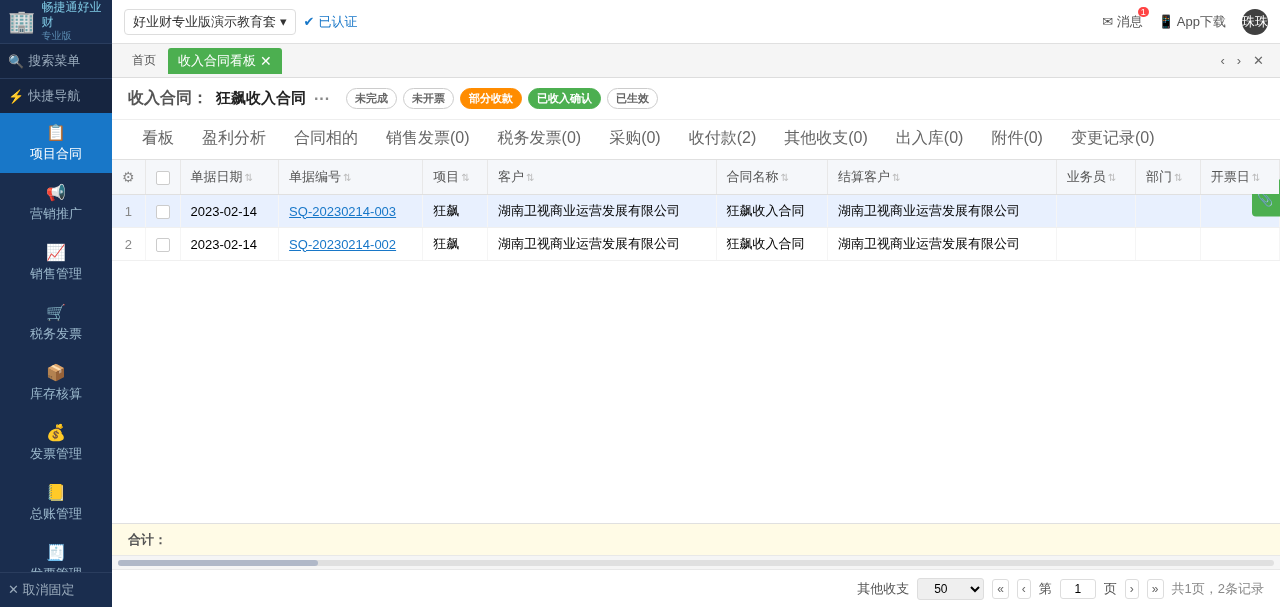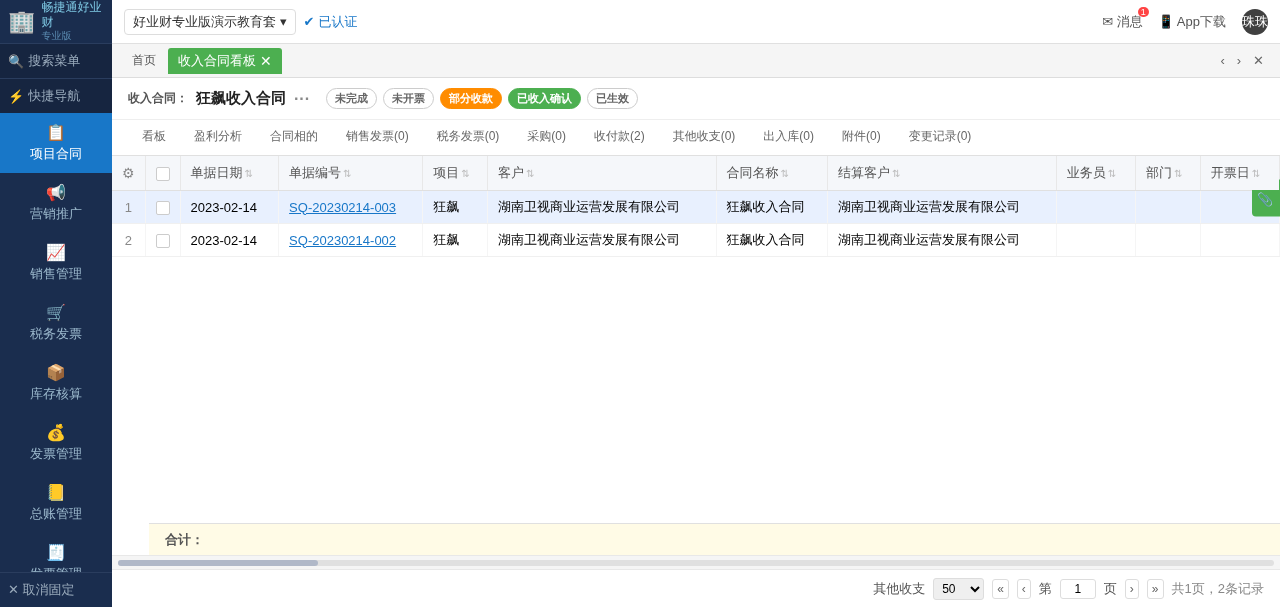--- a/index.html
+++ b/index.html
@@ -41,61 +41,61 @@
     .tab-close { cursor: pointer; font-size: 14px; }
     .tabbar-nav { margin-left: auto; display: flex; gap: 4px; }
     .tabbar-nav span { cursor: pointer; color: #666; padding: 2px 4px; }
 
     
     .content { flex: 1; background: #fff; overflow: hidden; display: flex; flex-direction: column; }
 
     
     .page-header { padding: 10px 16px; display: flex; align-items: center; justify-content: space-between; border-bottom: 1px solid #eee; }
     .page-title { font-size: 14px; font-weight: bold; color: #333; display: flex; align-items: center; gap: 8px; }
-    .page-title-main { font-size: 12px; color: #555; }
+    .page-title-main { font-size: 16px; color: #555; }
     .page-title-name { font-size: 15px; color: #222; font-weight: bold; }
     .status-buttons { display: flex; gap: 6px; align-items: center; }
     .status-btn { padding: 2px 8px; border: 1px solid #ccc; border-radius: 12px; font-size: 11px; cursor: pointer; background: #fff; color: #666; }
     .status-btn.partial { background: #ff8c00; color: #fff; border-color: #ff8c00; }
     .status-btn.confirmed { background: #4caf50; color: #fff; border-color: #4caf50; }
     .page-header-right { display: flex; gap: 8px; align-items: center; font-size: 12px; }
     .header-btn { display: flex; align-items: center; gap: 2px; cursor: pointer; color: #555; }
     .page-dots { cursor: pointer; color: #888; font-size: 16px; margin-right: 8px; }
 
     
     .subtabs { display: flex; padding: 0 16px; border-bottom: 1px solid #e0e0e0; background: #fff; gap: 0; }
-    .subtab { padding: 8px 14px; font-size: 12px; color: #666; cursor: pointer; border-bottom: 2px solid transparent; white-space: nowrap; }
+    .subtab { padding: 8px 14px; font-size: 16px; color: #666; cursor: pointer; border-bottom: 2px solid transparent; white-space: nowrap; }
     .subtab.active { color: #1877c8; border-bottom-color: #1877c8; font-weight: bold; }
 
     
     .table-wrapper { flex: 1; overflow: auto; }
     .data-table { width: 100%; border-collapse: collapse; font-size: 12px; }
     .data-table th { background: #f5f7fa; color: #555; font-weight: normal; padding: 8px 10px; border-bottom: 1px solid #e0e0e0; border-right: 1px solid #e8e8e8; text-align: left; white-space: nowrap; position: sticky; top: 0; z-index: 1; }
     .data-table td { padding: 7px 10px; border-bottom: 1px solid #f0f0f0; border-right: 1px solid #f5f5f5; white-space: nowrap; }
     .data-table tr.selected td { background: #e8f0fe; }
     .data-table .th-gear { width: 30px; text-align: center; }
     .data-table .th-cb { width: 28px; text-align: center; }
     .th-sortable { display: flex; align-items: center; gap: 2px; }
     .sort-icon { color: #bbb; font-size: 10px; }
     .link-cell { color: #1877c8; cursor: pointer; text-decoration: underline; }
     .row-num { color: #888; text-align: center; }
     .cb-cell { text-align: center; }
 
     
-    .table-footer { background: #fffbe6; border-top: 1px solid #e0e0e0; padding: 6px 16px; font-size: 12px; color: #555; display: flex; align-items: center; min-height: 32px; margin-left: 37px; }
+    .table-footer { background: #fffbe6; border-top: 1px solid #e0e0e0; padding: 6px 16px; font-size: 12px; color: #555; display: flex; align-items: center; min-height: 32px; }
     .table-footer-label { margin-right: 16px; font-weight: bold; }
 
     
     .scrollbar-row { height: 14px; background: #f5f5f5; border-top: 1px solid #e8e8e8; display: flex; align-items: center; padding: 2px 6px; }
     .scrollbar-track { flex: 1; background: #e0e0e0; border-radius: 3px; height: 6px; position: relative; }
     .scrollbar-thumb { width: 200px; height: 6px; background: #b0b8c8; border-radius: 3px; position: absolute; left: 0; }
 
     
     .pagination { height: 38px; background: #fff; border-top: 1px solid #e8e8e8; display: flex; align-items: center; justify-content: flex-end; padding: 0 16px; gap: 8px; font-size: 12px; color: #555; }
-    .page-size-select { border: 1px solid #ddd; border-radius: 3px; padding: 2px 4px; font-size: 12px; }
+    .page-size-select { border: 1px solid #ddd; border-radius: 3px; padding: 2px 12px; font-size: 12px; }
     .page-nav-btn { cursor: pointer; color: #666; padding: 2px 4px; border: 1px solid #ddd; border-radius: 3px; background: #fff; font-size: 12px; }
     .page-nav-btn:disabled { color: #ccc; cursor: default; }
     .page-input { width: 36px; border: 1px solid #ddd; border-radius: 3px; text-align: center; padding: 2px; font-size: 12px; }
     .page-info { color: #888; }
 
     
     .right-action-bar { position: absolute; right: 0; top: 50%; transform: translateY(-50%); display: flex; flex-direction: column; background: #4caf50; border-radius: 4px 0 0 4px; }
     .right-action-item { padding: 8px 6px; cursor: pointer; color: #fff; font-size: 18px; }
 
     .content-body { flex: 1; display: flex; flex-direction: column; overflow: hidden; position: relative; }

